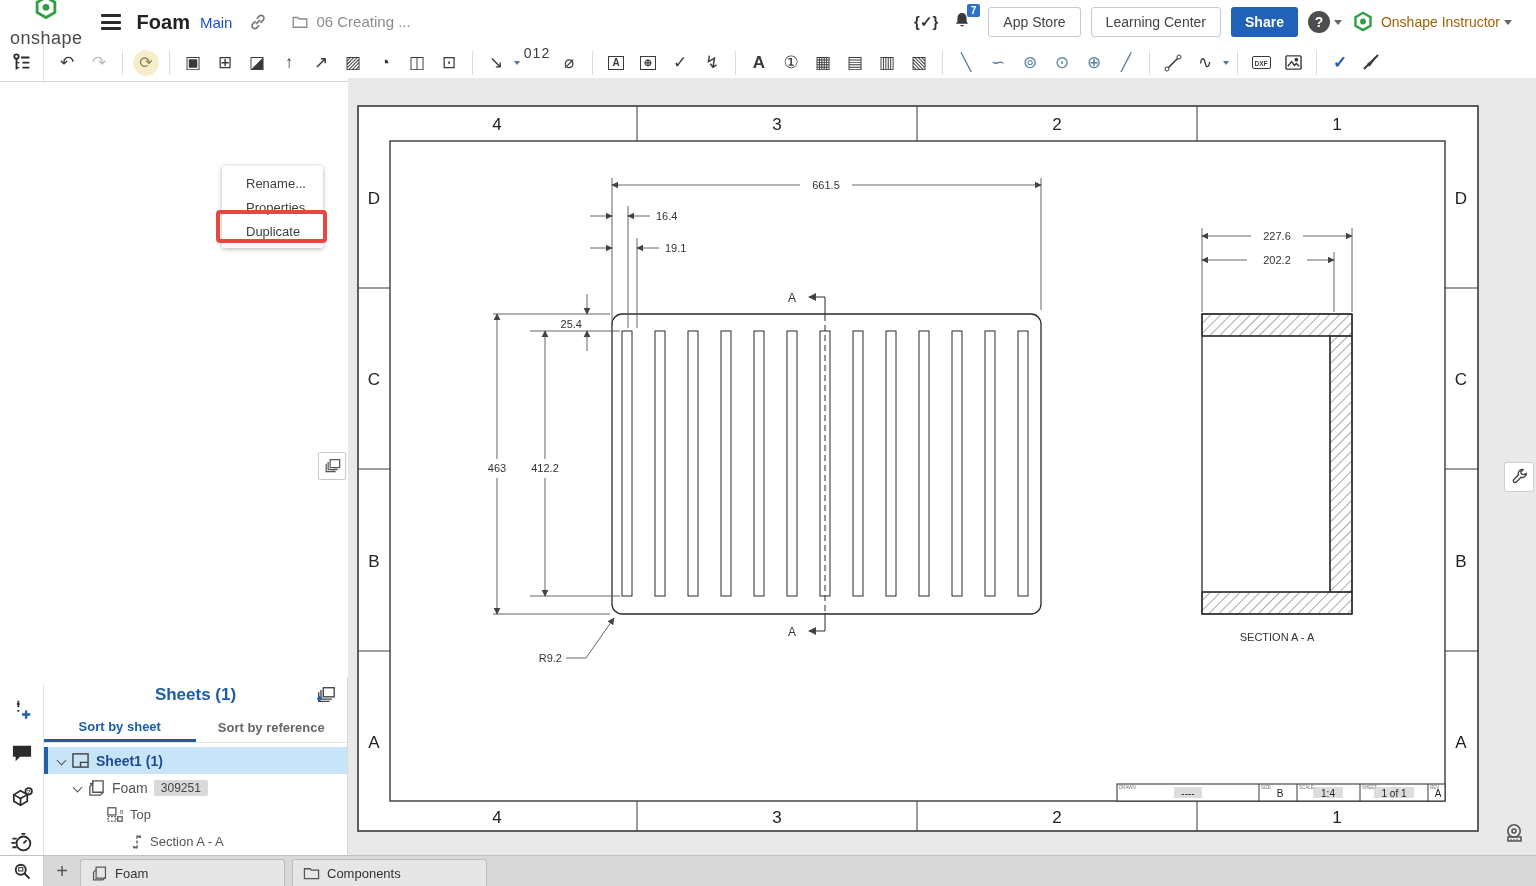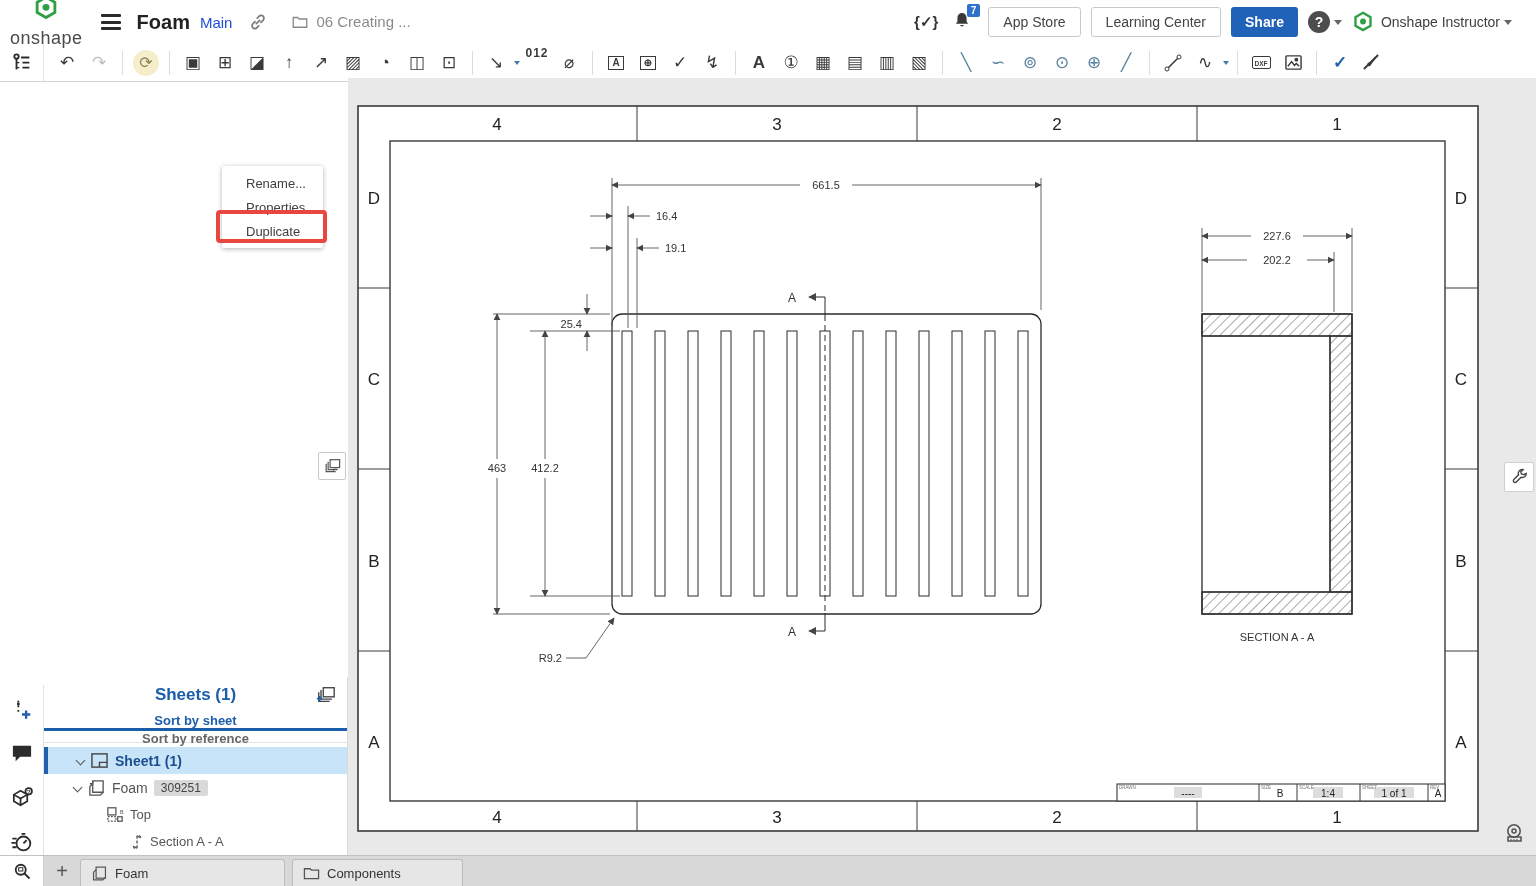--- a/index.html
+++ b/index.html
@@ -16,53 +16,53 @@
   .hdr-ico { margin-right:22px; display:flex; align-items:flex-start; }
   .folder-lab { font-size:15px; color:#8b8b8b; margin-left:6px; }
   .hdr-spacer { flex:1; }
   .ver-glyph { font-size:15px; color:#333; font-weight:bold; margin-right:14px; }
   .bell-wrap { position:relative; margin-right:16px; }
   .bell-badge { position:absolute; top:-6px; right:-8px; background:#2d72c8; color:#fff; font-size:10px; font-weight:bold; padding:1px 4px; border-radius:2px; }
   .hbtn { height:30px; padding:0 14px; border:1px solid #c9c9c9; border-radius:3px; background:#fff; font-size:14px; color:#444; display:flex; align-items:center; margin-right:10px; cursor:pointer; }
   .share-btn { background:#1f62b8; color:#fff; border:none; font-weight:bold; }
   .help-circ { width:22px; height:22px; border-radius:50%; background:#4d4d4d; color:#fff; font-size:14px; font-weight:bold; display:flex; align-items:center; justify-content:center; }
   .caret { width:0; height:0; border-left:4px solid transparent; border-right:4px solid transparent; border-top:5px solid #666; margin:0 10px 0 4px; }
-  .user-lab { font-size:14px; color:#404040; margin-left:7px; }
+  .user-lab { font-size:14px; color:#a16207; margin-left:7px; }
 
   
   .tbrow { height:38px; display:flex; align-items:stretch; border-bottom:1px solid #d5d5d5; background:#fff; }
   .tb-left { width:44px; border-right:1px solid #e2e2e2; display:flex; align-items:center; justify-content:center; background:#fff; }
   .tb { flex:1; display:flex; align-items:center; padding-left:8px; gap:2px; }
   .ticon { width:30px; height:30px; display:flex; align-items:center; justify-content:center; font-size:17px; color:#3a3a3a; cursor:pointer; border-radius:2px; }
   .ticon.dis { color:#bdbdbd; }
   .ticon.blue { color:#56819f; }
   .tsep { width:1px; background:#dcdcdc; height:24px; margin:0 6px; }
   .upd { width:26px; height:26px; border-radius:50%; background:#f6eecb; color:#8f845a; font-size:16px; display:flex; align-items:center; justify-content:center; }
   .boxg { border:1.5px solid #3a3a3a; font-size:10px; font-weight:bold; padding:1px 3px; line-height:1; }
-  .tinytxt { font-size:12px; font-weight:bold; letter-spacing:1px; border-bottom:1.5px solid #3a3a3a; padding-bottom:18px; }
+  .tinytxt { font-size:14px; font-weight:normal; letter-spacing:1px; border-bottom:1.5px solid #3a3a3a; padding-bottom:18px; }
   .doctag { border:1.5px solid #3a3a3a; border-radius:2px; font-size:6.5px; font-weight:bold; padding:4px 2px 1px; line-height:1; }
   .mini-caret { width:0; height:0; border-left:3.5px solid transparent; border-right:3.5px solid transparent; border-top:4.5px solid #4a78a8; margin-left:1px; }
   .chkslash { position:relative; }
   .chkslash::after { content:""; position:absolute; left:4px; top:13px; width:20px; height:2px; background:#3a3a3a; transform:rotate(-45deg); }
 
   
   .content { display:flex; height:773px;align-items:flex-end; }
   .lbar { width:44px; border-right:1px solid #e2e2e2; background:#fff; display:flex; flex-direction:column; align-items:center; padding-top:10px; gap:16px; }
   .lico { width:28px; height:28px; display:flex; align-items:center; justify-content:center; cursor:pointer; }
 
   
   .panel { width:304px; background:#fff; border-right:1px solid #d9d9d9; position:relative; }
   .panel-title { height:36px; display:flex; align-items:center; justify-content:center; position:relative; }
   .panel-title h2 { font-size:17px; color:#1a5dab; font-weight:bold; }
   .addsheet { position:absolute; right:10px; top:8px; cursor:pointer; }
-  .ptabs { display:flex; height:30px; border-bottom:1px solid #e4e4e4;flex-direction:column; }
+  .ptabs { display:flex; height:30px; border-bottom:1px solid #e4e4e4; }
   .ptab { flex:1; display:flex; align-items:center; justify-content:center; font-size:13px; font-weight:bold; color:#666; cursor:pointer; }
   .ptab.active { color:#1a5dab; border-bottom:3px solid #1a5dab; }
   .tree { padding-top:4px; font-size:14px; color:#555; }
-  .trow { height:27px; display:flex; align-items:center; gap:6px; cursor:pointer;padding-left:19px; }
+  .trow { height:27px; display:flex; align-items:center; gap:6px; cursor:pointer; }
   .trow.sel { background:#c8e4f8; border-left:4px solid #2160ab; }
   .trow.sel .tlabel { color:#1b4d8f; font-weight:bold; }
   .chev { width:7px; height:7px; border-left:1.6px solid #555; border-bottom:1.6px solid #555; transform:rotate(-45deg); margin-left:10px; flex:none; }
   .badge { background:#d9d9d9; border-radius:2px; font-size:12px; color:#444; padding:1px 7px; }
 
   
   .ctxmenu { position:absolute; left:222px; top:166px; width:101px; background:#fff; border-radius:2px; box-shadow:0 1px 5px rgba(0,0,0,.3); z-index:20; padding:5px 0; }
   .ctxitem { height:24px; display:flex; align-items:center; padding-left:24px; font-size:13px; color:#404040; cursor:pointer; }
   .redbox { position:absolute; left:216px; top:210px; width:111px; height:33px; border:4px solid #e8473f; border-radius:4px; z-index:30; pointer-events:none; }
   .edgebtn { position:absolute; left:318px; top:452px; width:28px; height:28px; background:#fff; border:1px solid #c9c9c9; border-radius:2px; display:flex; align-items:center; justify-content:center; z-index:10; cursor:pointer; }
@@ -504,19 +504,19 @@
       </svg>
   </div>
   <div class="baddtab">+</div>
   <div class="btab">
     <svg width="17" height="17" viewBox="0 0 20 19" fill="none" stroke="#555" stroke-width="1.4">
         <rect x="6" y="2" width="11" height="13"></rect>
         <path d="M6 5L3 8v9h11l3-3"></path>
       </svg>
     <span>Foam</span>
   </div>
-  <div class="btab" style="width:171px">
+  <div class="btab" style="width:195px">
     <svg width="17" height="16" viewBox="0 0 24 22" fill="none" stroke="#555" stroke-width="1.8">
         <path d="M2 5h8l2 2h10v12H2z"></path>
       </svg>
     <span>Components</span>
   </div>
 </div>
 
 </body></html>

